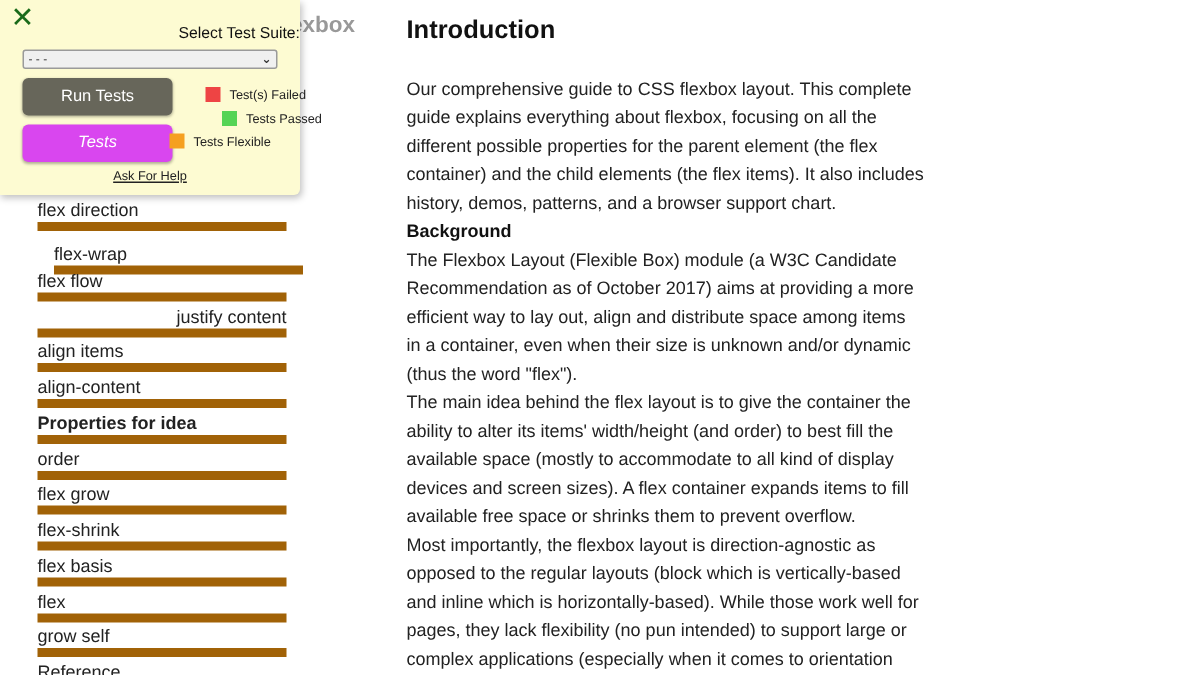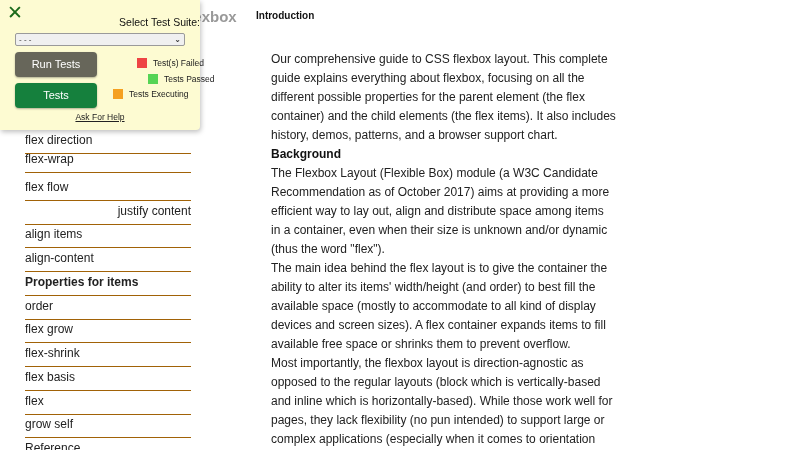--- a/index.html
+++ b/index.html
@@ -1,56 +1,56 @@
 <!DOCTYPE html>
 <html><head>
 <meta charset="utf-8">
 <style>
   * { box-sizing: border-box; margin: 0; padding: 0; }
   html, body { width: 800px; height: 450px; overflow: hidden; background: #ffffff; }
   body { font-family: "Liberation Sans", "DejaVu Sans", sans-serif; color: #222; position: relative; }
   .site-title { position: absolute; left: 25px; top: 8px; font-size: 15px; font-weight: bold; color: #999; white-space: nowrap; }
   .section-head { position: absolute; left: 25px; font-size: 12.5px; font-weight: bold; color: #111; }
-  .nav-item { position: absolute; left: 25px; width: 166px; height: 24px; font-size: 12px; color: #222; line-height: 20px; border-bottom: 1px solid #a16207; white-space: nowrap; cursor: pointer; }
+  .nav-item { position: absolute; left: 25px; width: 166px; height: 24px; font-size: 12px; color: #222; line-height: 20px; border-bottom: 6px solid #a16207; white-space: nowrap; cursor: pointer; }
   .nav-item.bold { font-weight: bold; }
 
   
-  .main-heading { position: absolute; left: 256px; top: 10px; font-size: 10px; font-weight: bold; color: #111; }
+  .main-heading { position: absolute; left: 271px; top: 10px; font-size: 17px; font-weight: bold; color: #111; }
   .content { position: absolute; left: 271px; top: 50px; width: 345px; font-size: 12px; line-height: 19px; color: #222; }
   .content p { margin: 0; }
   .content .sub { font-weight: bold; color: #111; }
 
   
   .test-panel { position: absolute; left: 0; top: 0; width: 200px; height: 130px; background: #fdfbd2; box-shadow: 1px 2px 5px rgba(0,0,0,0.25); border-radius: 0 0 4px 0; }
   .close-x { position: absolute; left: 7px; top: 3px; font-size: 19px; font-weight: bold; color: #1a6a1a; line-height: 20px; cursor: pointer; }
   .panel-label { position: absolute; left: 0; width: 200px; top: 16px; text-align: right; font-size: 10.5px; color: #111; }
   .suite-select { position: absolute; left: 15px; top: 33px; width: 170px; height: 13px; font-size: 8px; border: 1px solid #9a9a9a; background: #f0f0f0; border-radius: 2px; padding-left: 3px; line-height: 11px; color: #333; }
   .suite-select .chev { position: absolute; right: 3px; top: 0; font-size: 8px; font-weight: bold; }
-  .btn { position: absolute; left: 15px; width: 82px; height: 25px; border-radius: 4px; color: #fff; font-size: 11px; text-align: center; line-height: 25px; cursor: pointer; box-shadow: 0 1px 2px rgba(0,0,0,0.3); }
+  .btn { position: absolute; left: 15px; width: 100px; height: 25px; border-radius: 4px; color: #fff; font-size: 11px; text-align: center; line-height: 25px; cursor: pointer; box-shadow: 0 1px 2px rgba(0,0,0,0.3); }
   .btn-run { top: 52px; background: #67665a; }
-  .btn-tests { top: 83px; background: #15803d; }
+  .btn-tests { top: 83px; background: #d946ef; font-style: italic; }
   .legend-row { position: absolute; left: 113px; height: 12px; font-size: 8.5px; color: #222; line-height: 10px; white-space: nowrap; }
   .swatch { display: inline-block; width: 10px; height: 10px; vertical-align: top; margin-right: 6px; }
   .help-link { position: absolute; left: 0; width: 200px; top: 112px; text-align: center; font-size: 8.5px; color: #222; text-decoration: underline; cursor: pointer; }
 </style>
 </head>
 <body>
 
 <div class="site-title">A Complete Guide To Flexbox</div>
 <div class="section-head" style="top:84px;">Properties for container</div>
 
 <div>
   <div class="nav-item" style="top:106px;">Display</div>
   <div class="nav-item" style="top:130px;">flex direction</div>
-  <div class="nav-item" style="top:149px;">flex-wrap</div>
+  <div class="nav-item" style="top:159px;margin-left:11px;">flex-wrap</div>
   <div class="nav-item" style="top:177px;">flex flow</div>
   <div class="nav-item" style="top:201px;text-align:right;">justify content</div>
   <div class="nav-item" style="top:224px;">align items</div>
   <div class="nav-item" style="top:248px;">align-content</div>
-  <div class="nav-item bold" style="top:272px;">Properties for items</div>
+  <div class="nav-item bold" style="top:272px;">Properties for idea</div>
   <div class="nav-item" style="top:296px;">order</div>
   <div class="nav-item" style="top:319px;">flex grow</div>
   <div class="nav-item" style="top:343px;">flex-shrink</div>
   <div class="nav-item" style="top:367px;">flex basis</div>
   <div class="nav-item" style="top:391px;">flex</div>
   <div class="nav-item" style="top:414px;">grow self</div>
   <div class="nav-item" style="top:438px;border-bottom:none;">Reference</div>
 </div>
 
 <div class="main-heading">Introduction</div>
@@ -72,17 +72,17 @@
   <div class="btn btn-run">Run Tests</div>
   <div class="btn btn-tests">Tests</div>
 
   <div class="legend-row" style="top:58px;padding-left:24px;">
     <span class="swatch" style="background:#ee4444;"></span><span>Test(s) Failed</span>
   </div>
   <div class="legend-row" style="top:74px;margin-left:35px;">
     <span class="swatch" style="background:#55d455;"></span><span>Tests Passed</span>
   </div>
   <div class="legend-row" style="top:89px;">
-    <span class="swatch" style="background:#f5a020;"></span><span>Tests Executing</span>
+    <span class="swatch" style="background:#f5a020;"></span><span>Tests Flexible</span>
   </div>
 
   <div class="help-link">Ask For Help</div>
 </div>
 
 </body></html>

